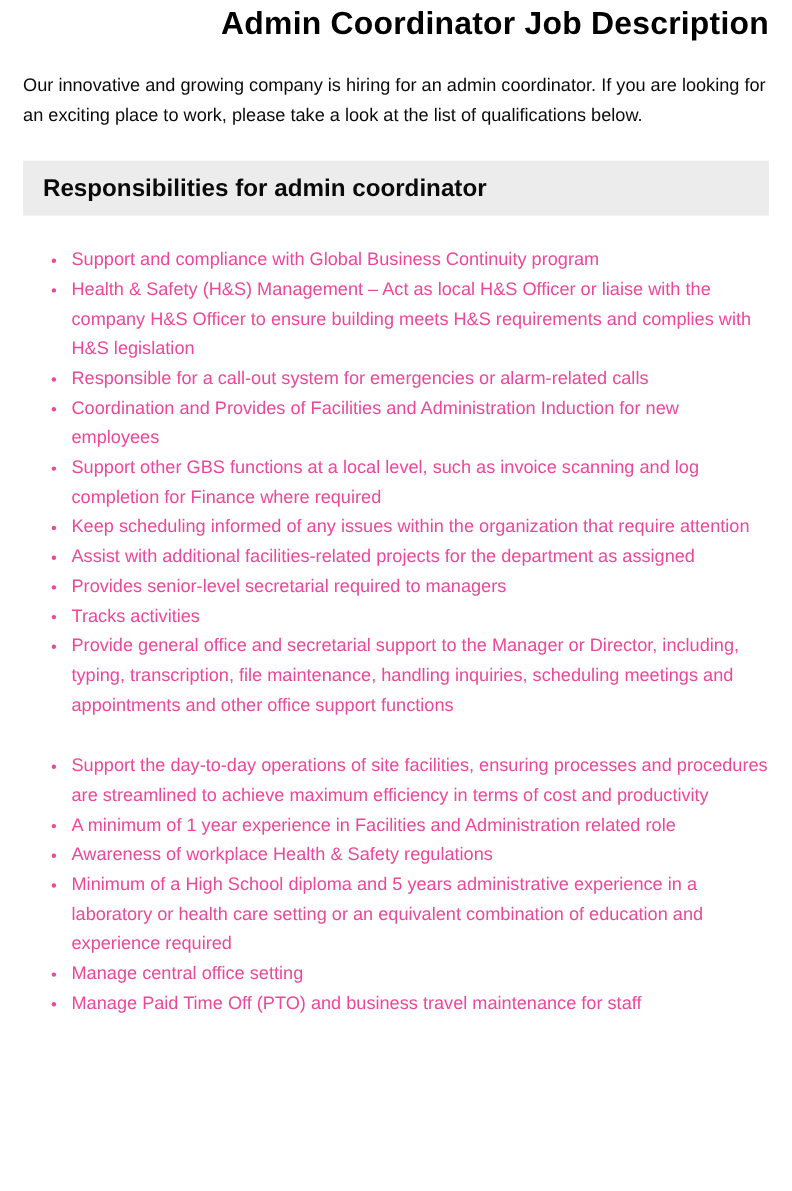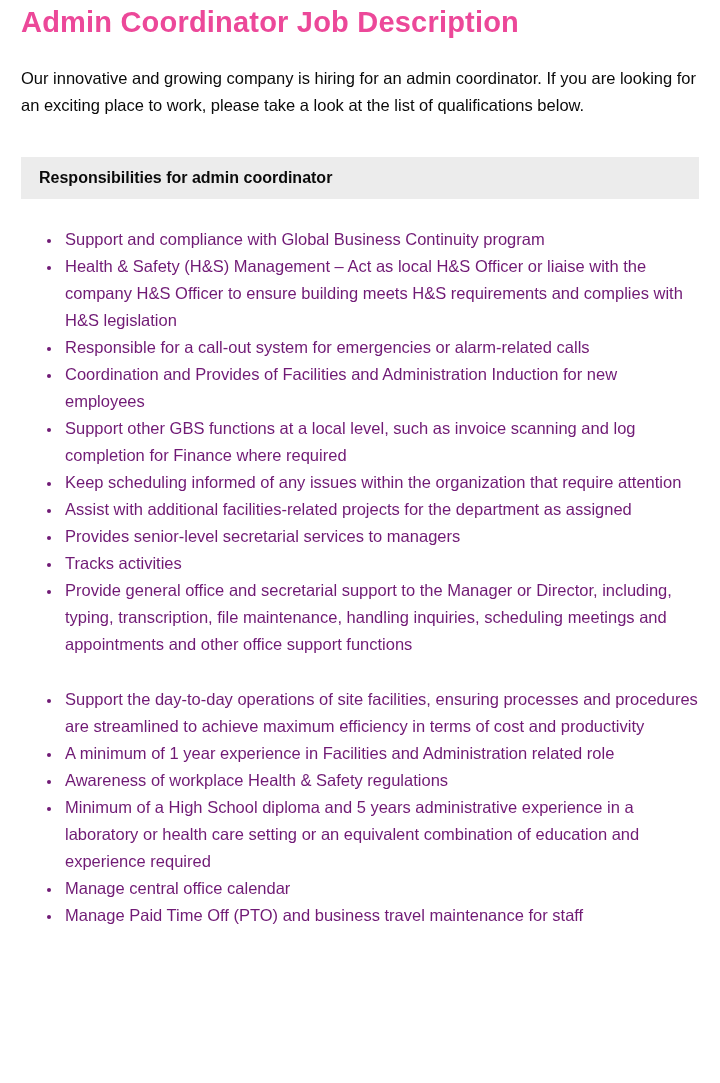--- a/index.html
+++ b/index.html
@@ -10,49 +10,49 @@
     font-family: "Liberation Sans", "DejaVu Sans", sans-serif;
     color: #000000;
     -webkit-font-smoothing: antialiased;
   }
   .doc {
     padding: 6px 21px 20px 21px;
   }
   .page-title {
     font-size: 29px;
     font-weight: 700;
-    text-align: left;
+    text-align: right;
     letter-spacing: 0.2px;
     margin-bottom: 26px;
-    color: #ec4899;
+    color: #000000;
   }
   .intro {
     font-size: 16.5px;
     line-height: 27px;
-    margin-bottom: 38px;
+    margin-bottom: 27px;
     color: #0a0a0a;
   }
   .section-header {
     background: #ececec;
     font-weight: 700;
-    font-size: 16px;
+    font-size: 22px;
     padding: 12px 18px;
     margin-bottom: 27px;
     color: #0a0a0a;
   }
   ul.bullet-list {
     list-style: disc outside;
     padding-left: 41px;
     margin: 0 0 28px 0;
   }
   ul.bullet-list li {
     font-size: 16.5px;
     line-height: 27px;
     padding-left: 3px;
-    color: #701a75;
+    color: #ec4899;
   }
   ul.bullet-list li::marker {
     font-size: 13px;
   }
 </style>
 </head>
 <body>
 
 <div class="doc">
 
@@ -65,28 +65,28 @@
   </div>
 
   <ul class="bullet-list">
     <li>Support and compliance with Global Business Continuity program</li>
     <li>Health &amp; Safety (H&amp;S) Management – Act as local H&amp;S Officer or liaise with the company H&amp;S Officer to ensure building meets H&amp;S requirements and complies with H&amp;S legislation</li>
     <li>Responsible for a call-out system for emergencies or alarm-related calls</li>
     <li>Coordination and Provides of Facilities and Administration Induction for new employees</li>
     <li>Support other GBS functions at a local level, such as invoice scanning and log completion for Finance where required</li>
     <li>Keep scheduling informed of any issues within the organization that require attention</li>
     <li>Assist with additional facilities-related projects for the department as assigned</li>
-    <li>Provides senior-level secretarial services to managers</li>
+    <li>Provides senior-level secretarial required to managers</li>
     <li>Tracks activities</li>
     <li>Provide general office and secretarial support to the Manager or Director, including, typing, transcription, file maintenance, handling inquiries, scheduling meetings and appointments and other office support functions</li>
   </ul>
 
 
   <ul class="bullet-list">
     <li>Support the day-to-day operations of site facilities, ensuring processes and procedures are streamlined to achieve maximum efficiency in terms of cost and productivity</li>
     <li>A minimum of 1 year experience in Facilities and Administration related role</li>
     <li>Awareness of workplace Health &amp; Safety regulations</li>
     <li>Minimum of a High School diploma and 5 years administrative experience in a laboratory or health care setting or an equivalent combination of education and experience required</li>
-    <li>Manage central office calendar</li>
+    <li>Manage central office setting</li>
     <li>Manage Paid Time Off (PTO) and business travel maintenance for staff</li>
   </ul>
 
 </div>
 
 </body></html>

